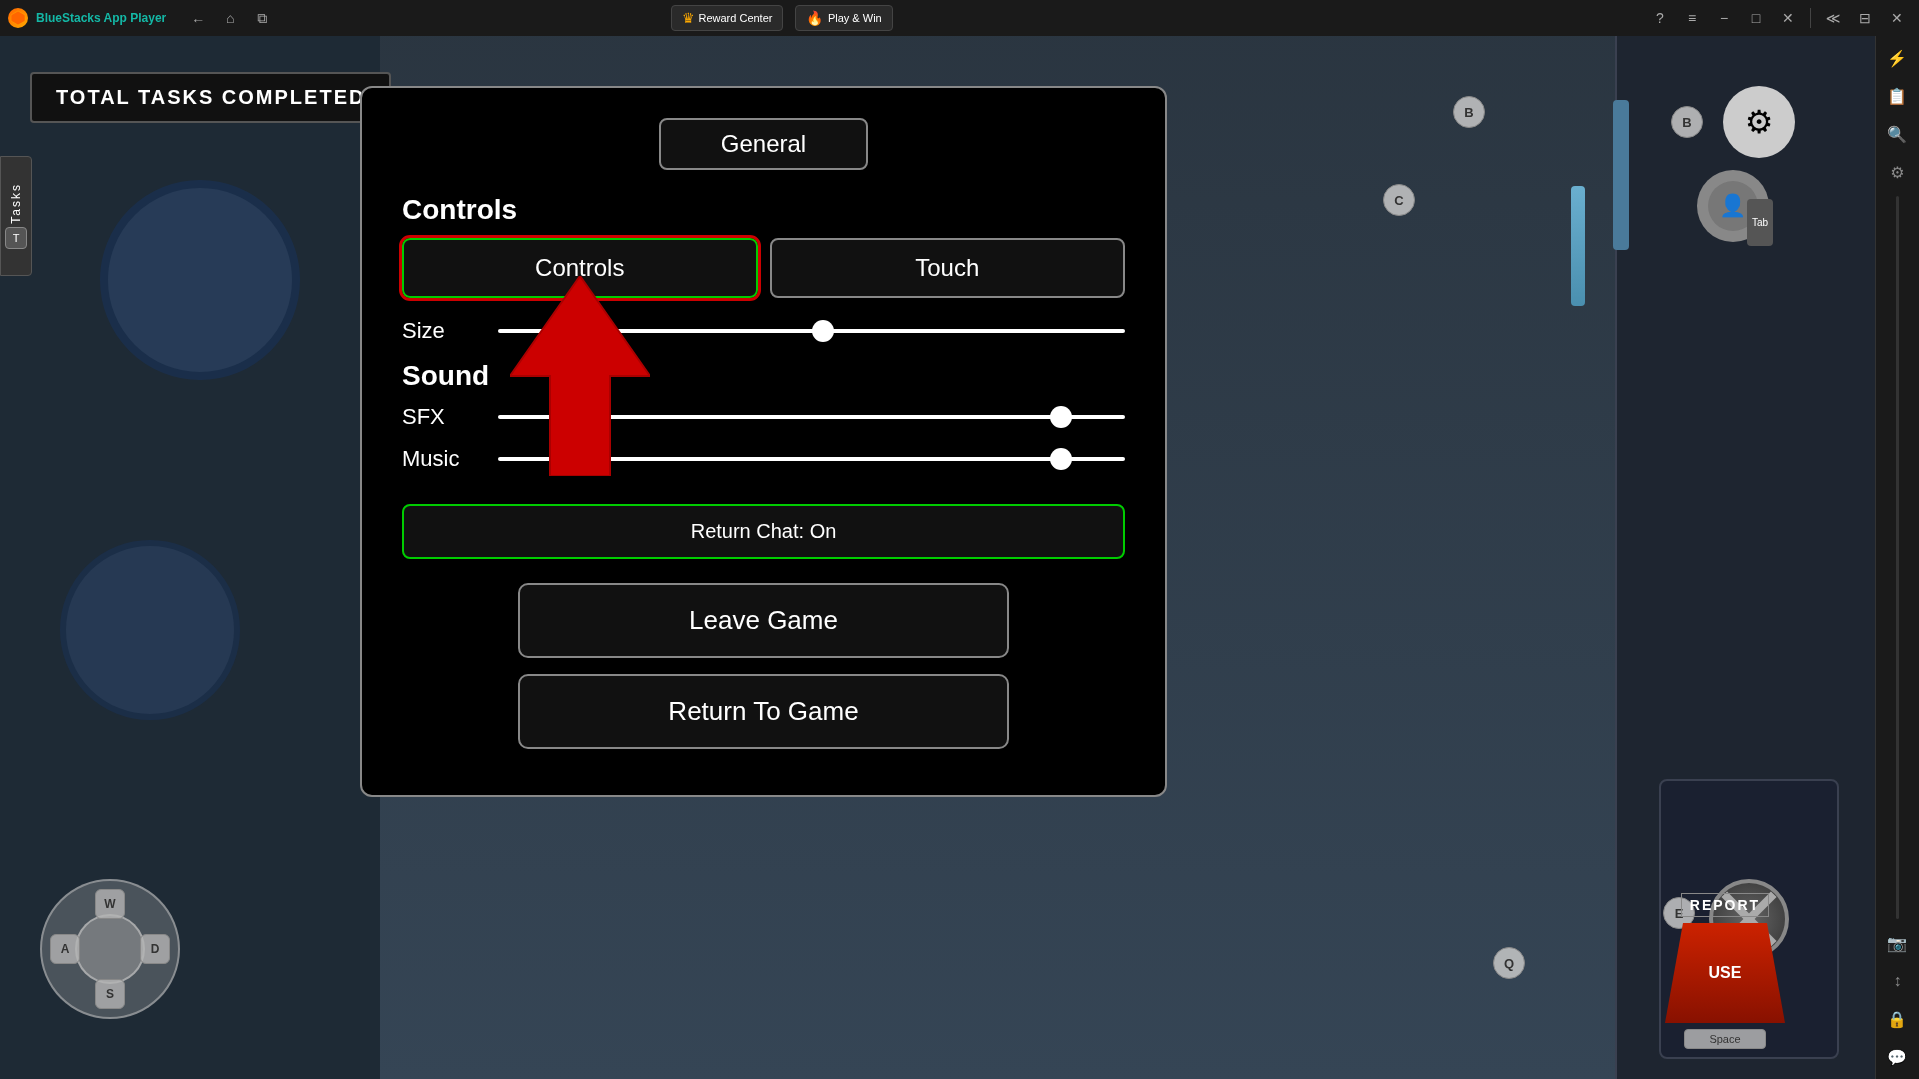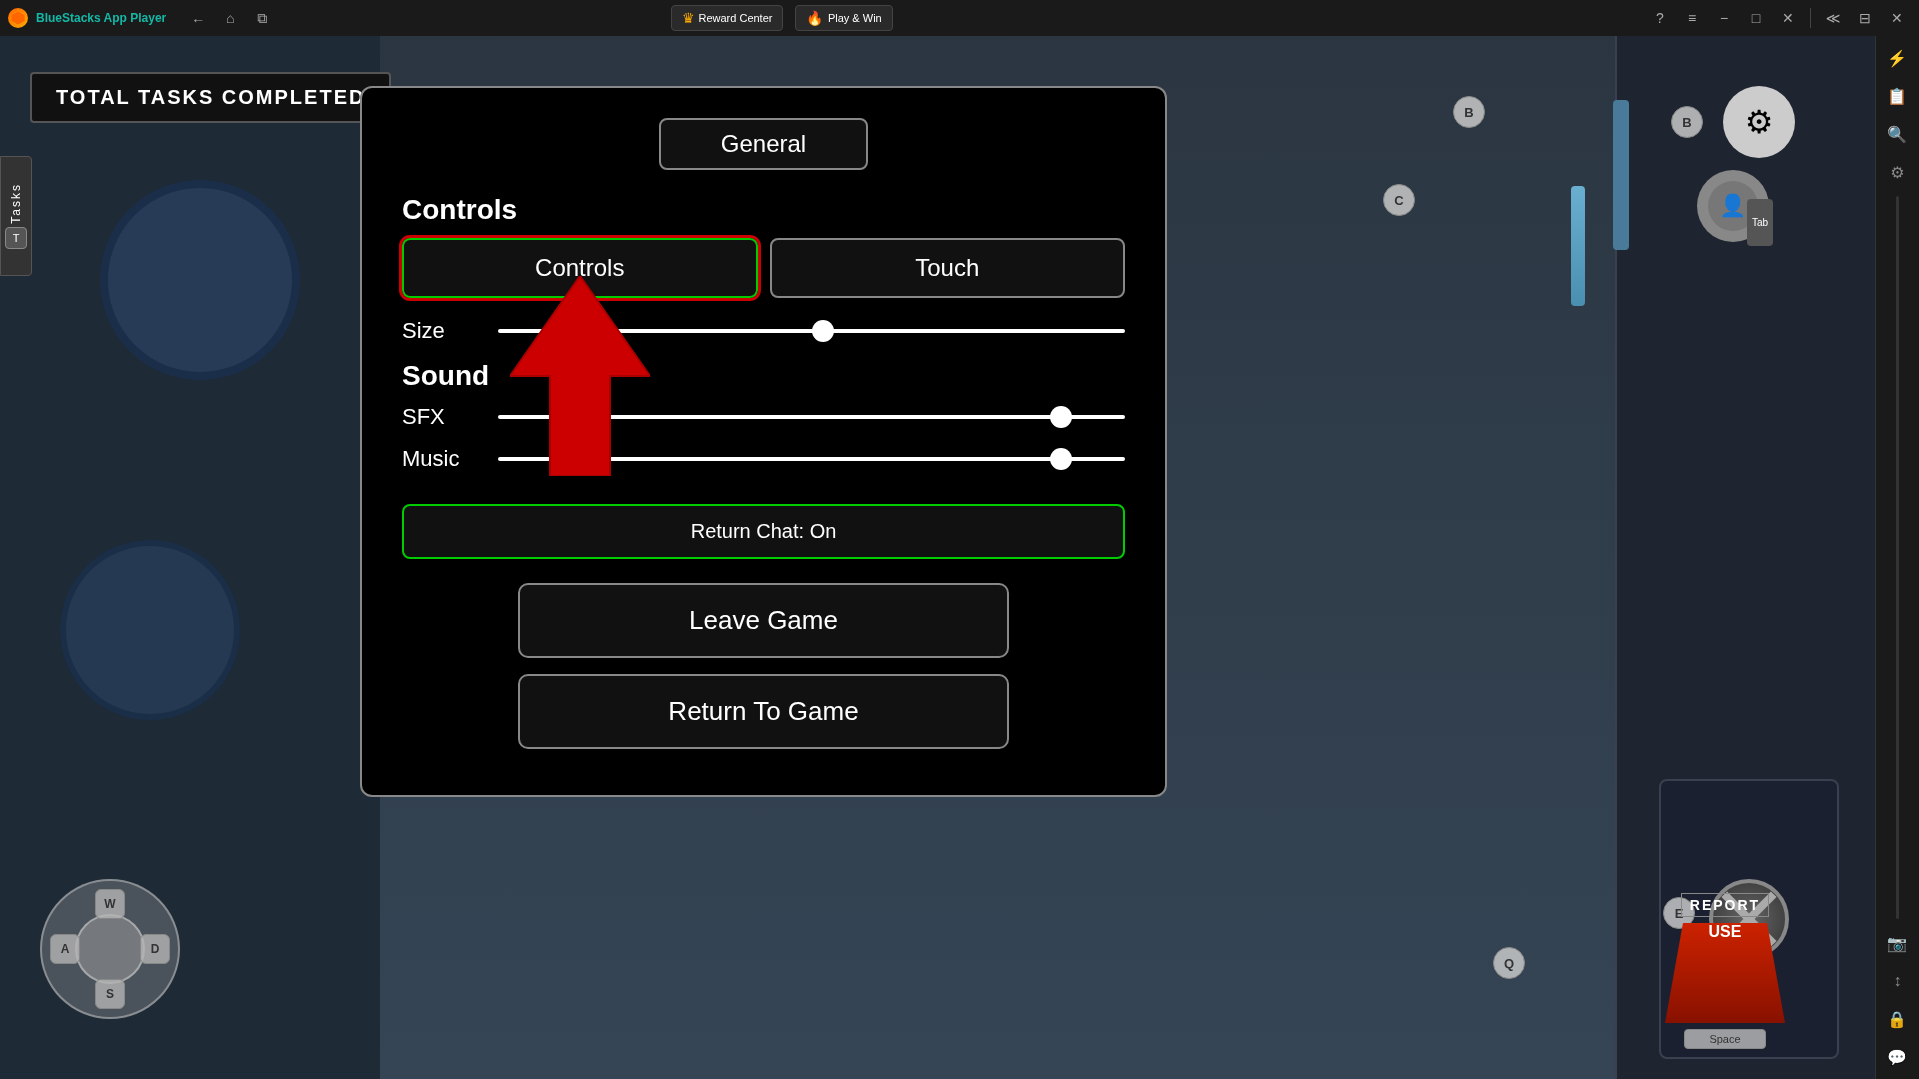--- a/index.html
+++ b/index.html
@@ -676,21 +676,21 @@
   <div class="q-key">
     <span>Q</span>
   </div>
 
   <div class="e-key">
     <span>E</span>
   </div>
 
   <div style="position:absolute;bottom:30px;right:90px;z-index:10;display:flex;flex-direction:column;align-items:center;gap:6px;">
     <div style="color:white;font-size:14px;font-weight:bold;letter-spacing:2px;border:1px solid #888;padding:3px 8px;">REPORT</div>
-    <div style="width:120px;height:100px;background:linear-gradient(180deg,#cc2200,#881100);clip-path:polygon(15% 0%, 85% 0%, 100% 100%, 0% 100%);display:flex;justify-content:center;">
+    <div style="width:120px;height:100px;background:linear-gradient(180deg,#cc2200,#881100);clip-path:polygon(15% 0%, 85% 0%, 100% 100%, 0% 100%);display:flex;align-items:center;justify-content:center;">
       <span style="color:white;font-size:16px;font-weight:bold;">USE</span>
     </div>
     <div style="background:rgba(180,180,180,0.85);border:1px solid #888;border-radius:4px;padding:3px 24px;font-size:11px;color:#333;cursor:pointer;">Space</div>
   </div>
 
   <div style="position:absolute;top:150px;right:290px;width:14px;height:120px;background:linear-gradient(180deg,#6aafcf,#4a8faf);border-radius:4px;z-index:5;"></div>
 
 </div>
 
 <div class="right-sidebar">

